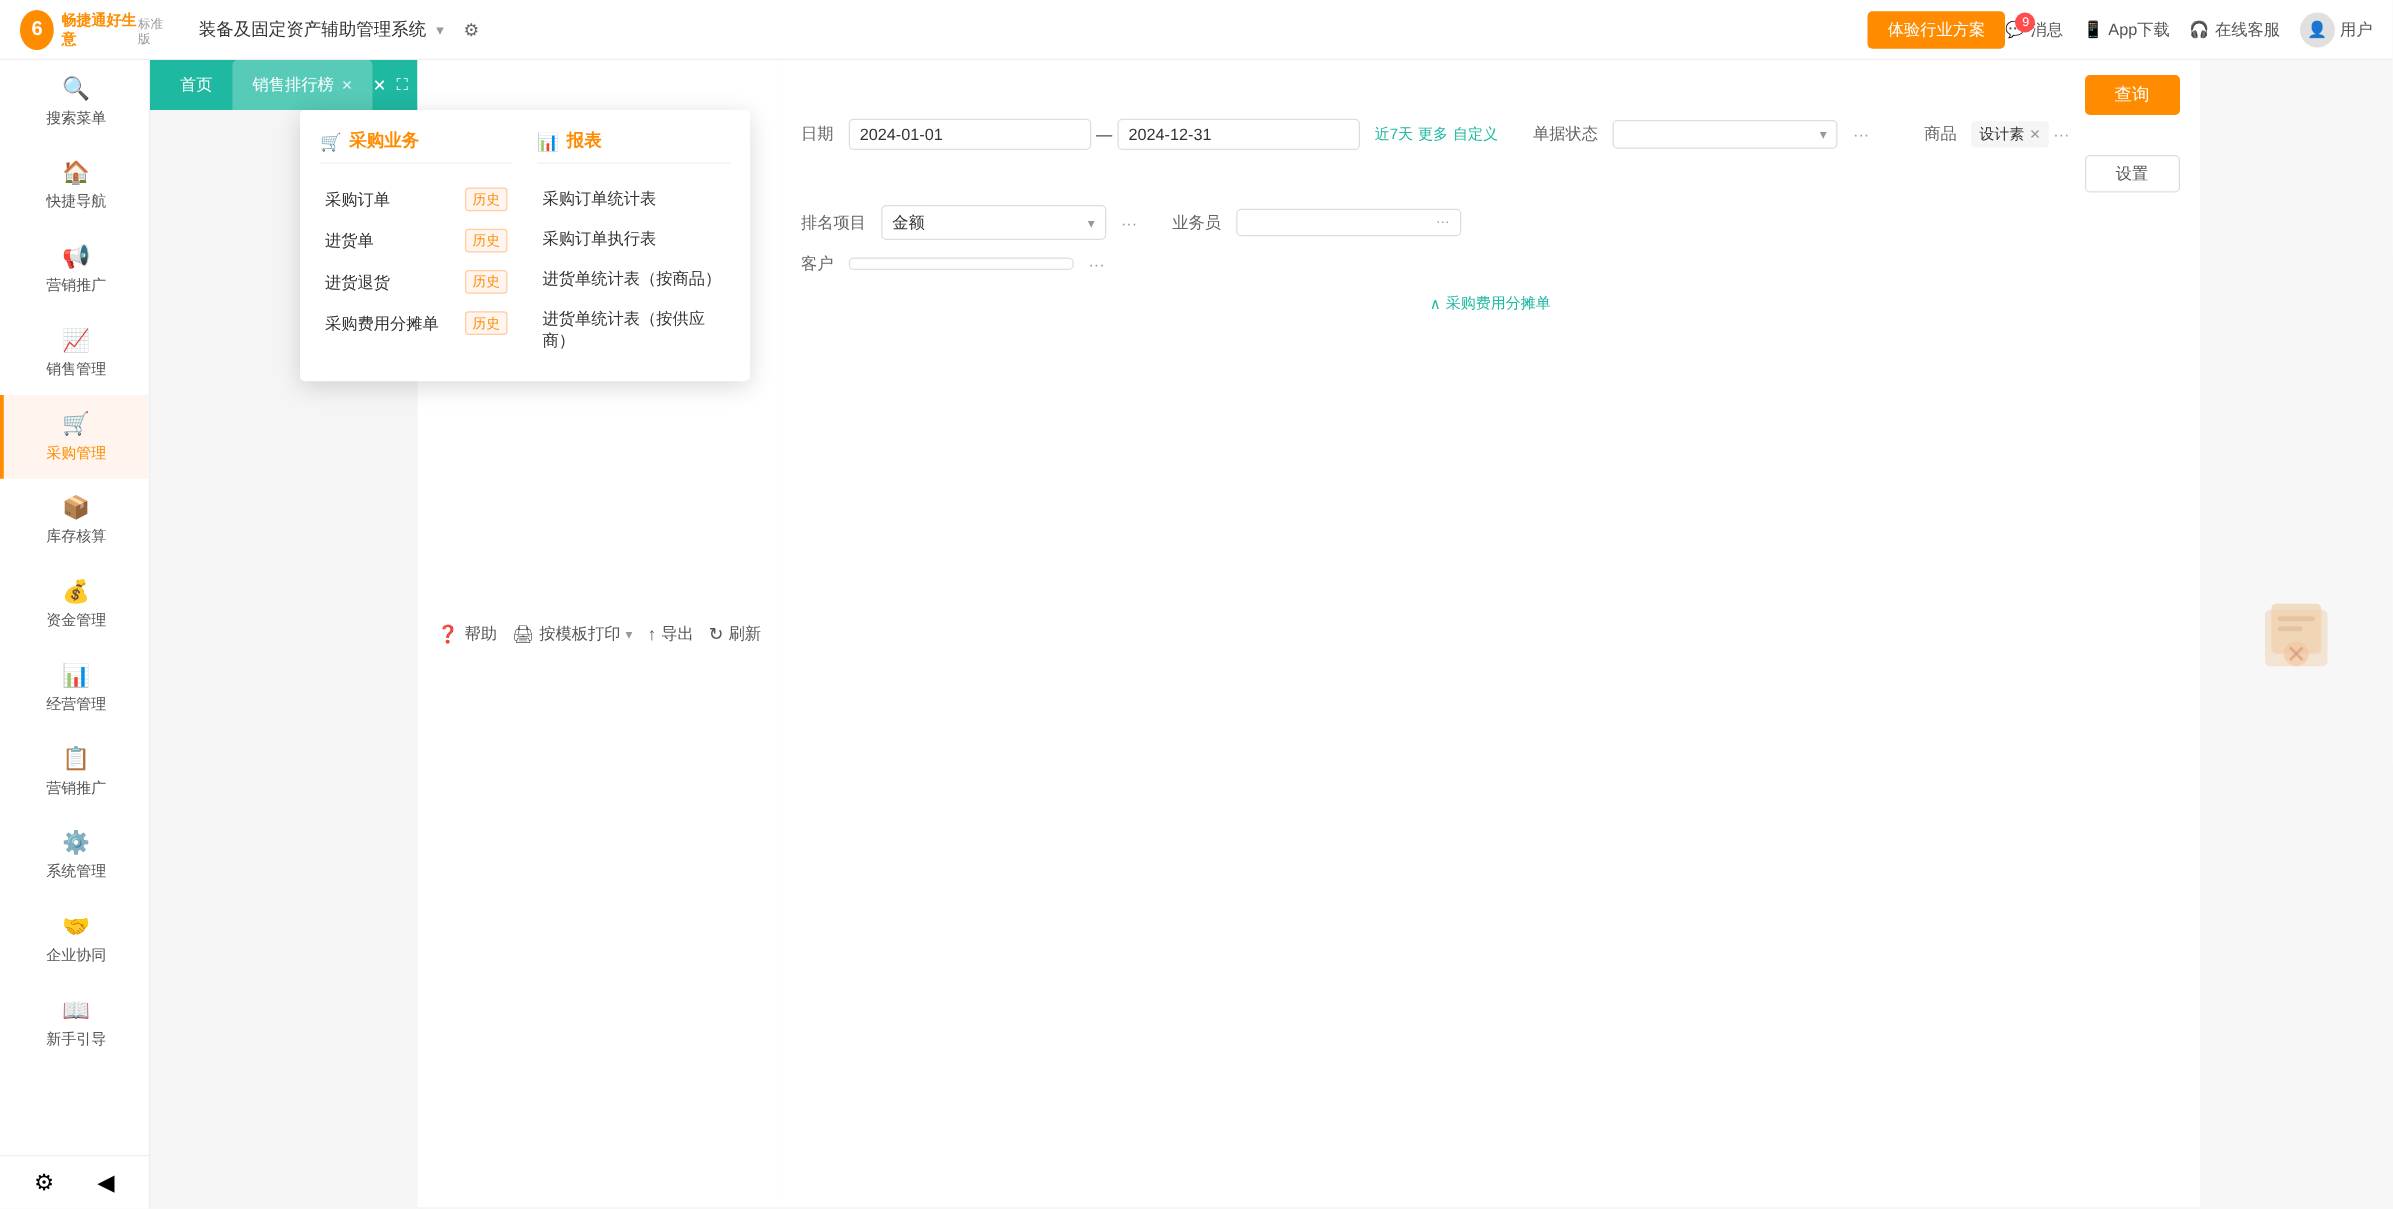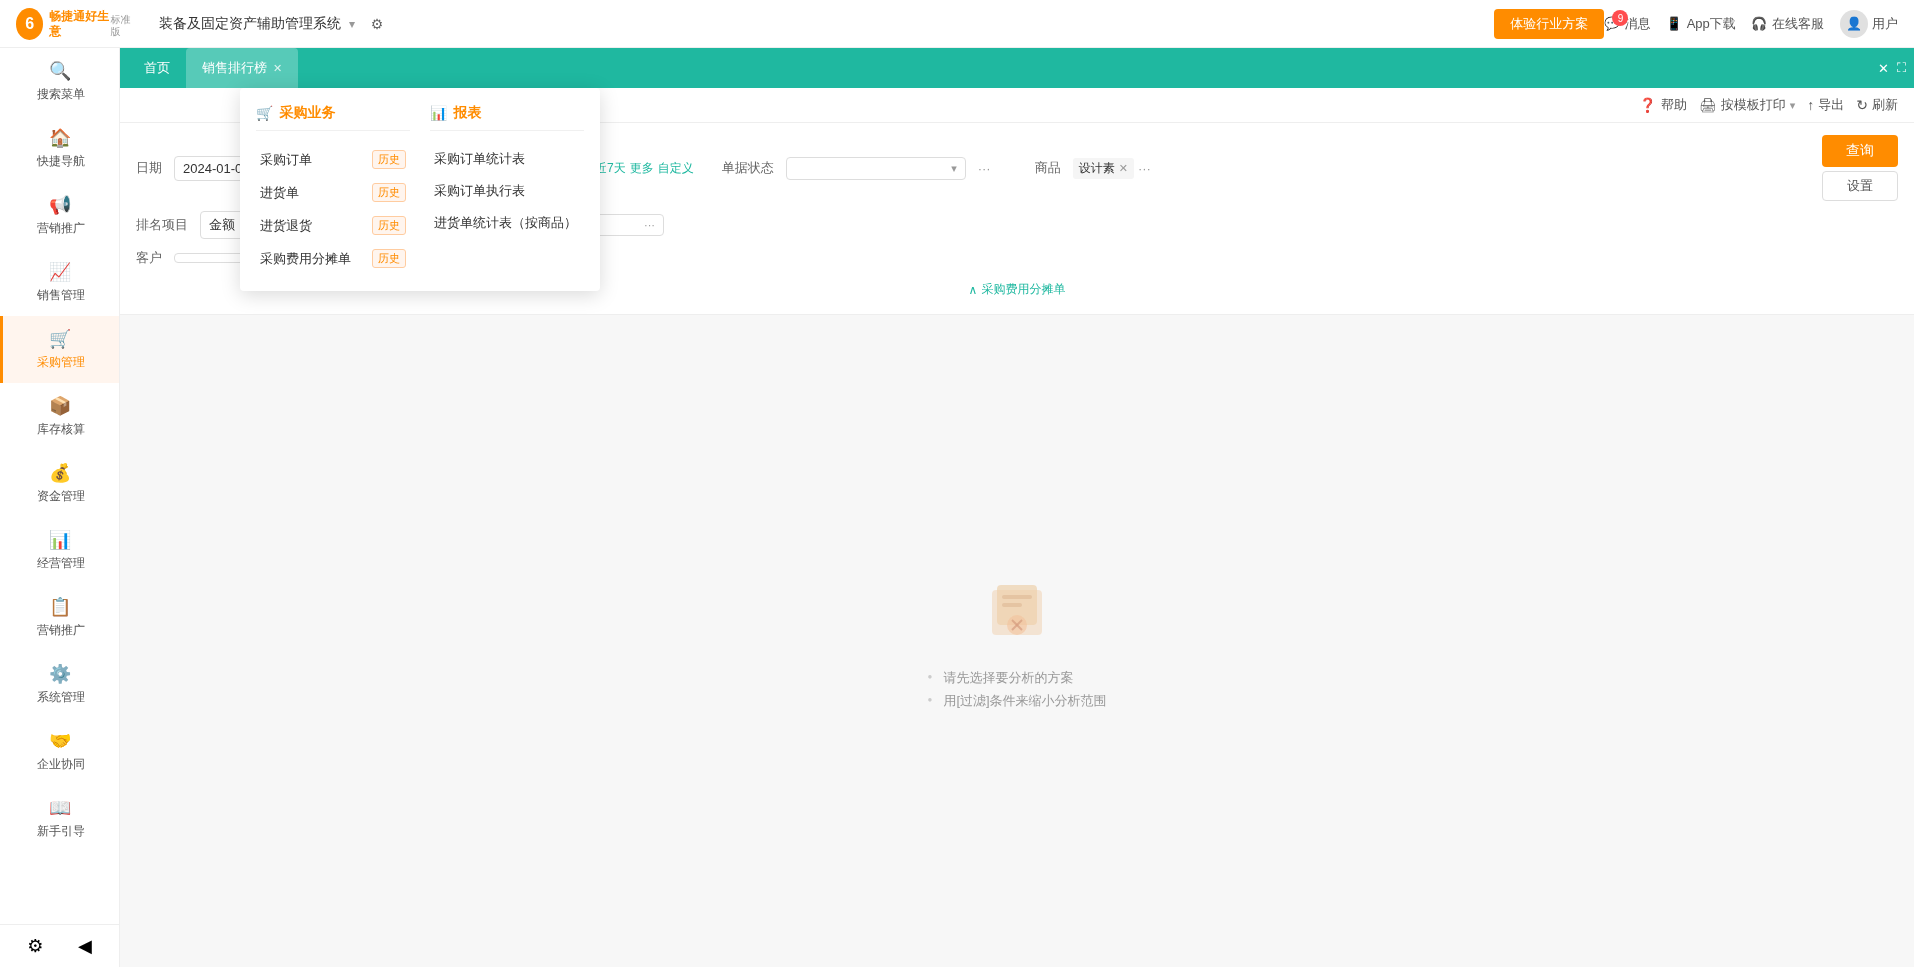--- a/index.html
+++ b/index.html
@@ -153,21 +153,21 @@
       align-items: center;
       justify-content: space-around;
       padding: 10px;
       border-top: 1px solid #eee;
     }
 
     
     .content-area {
       flex: 1;
       display: flex;
-      flex-direction: column;
+      flex-direction: row;
       overflow: hidden;
       position: relative;
     }
 
     
     .tab-bar {
       background: #1fb8a0;
       display: flex;
       align-items: center;
       height: 40px;
@@ -293,20 +293,21 @@
       font-size: 14px;
     }
     .set-btn {
       background: #fff;
       color: #555;
       border: 1px solid #ddd;
       padding: 5px 16px;
       border-radius: 4px;
       cursor: pointer;
       font-size: 13px;
+      margin-top: 28px;
     }
 
     .collapse-row {
       display: flex;
       justify-content: center;
       padding: 4px 0;
     }
     .collapse-btn {
       color: #1fb8a0;
       cursor: pointer;
@@ -609,24 +610,20 @@
     <div class="main-content">
       <svg class="empty-illustration" viewBox="0 0 80 80">
         <rect x="15" y="20" width="50" height="45" rx="4" fill="#f0c8a0" opacity="0.7"></rect>
         <rect x="20" y="15" width="40" height="40" rx="4" fill="#e8b87a" opacity="0.7"></rect>
         <rect x="25" y="25" width="30" height="4" rx="2" fill="#c8844a" opacity="0.5"></rect>
         <rect x="25" y="33" width="20" height="4" rx="2" fill="#c8844a" opacity="0.5"></rect>
         <circle cx="40" cy="55" r="10" fill="#f0a060" opacity="0.6"></circle>
         <line x1="35" y1="50" x2="45" y2="60" stroke="#c06030" stroke-width="2" opacity="0.7"></line>
         <line x1="45" y1="50" x2="35" y2="60" stroke="#c06030" stroke-width="2" opacity="0.7"></line>
       </svg>
-      <ul class="empty-tips">
-        <li>请先选择要分析的方案</li>
-        <li>用[过滤]条件来缩小分析范围</li>
-      </ul>
     </div>
 
     <div class="dropdown-overlay">
       <div class="dropdown-menu">
 
         <div class="dropdown-column">
           <div class="dropdown-column-title">
             <span>🛒</span>
             <span>采购业务</span>
           </div>
@@ -658,19 +655,22 @@
           <div id="report-items">
               <div class="dropdown-item">
                 <span>采购订单统计表</span>
               </div>
               <div class="dropdown-item">
                 <span>采购订单执行表</span>
               </div>
               <div class="dropdown-item">
                 <span>进货单统计表（按商品）</span>
               </div>
+              <div class="dropdown-item">
+                <span>进货单统计表（按供应商）</span>
+              </div>
             </div>
         </div>
       </div>
     </div>
 
   </div>
 </div>
 
 </body></html>

